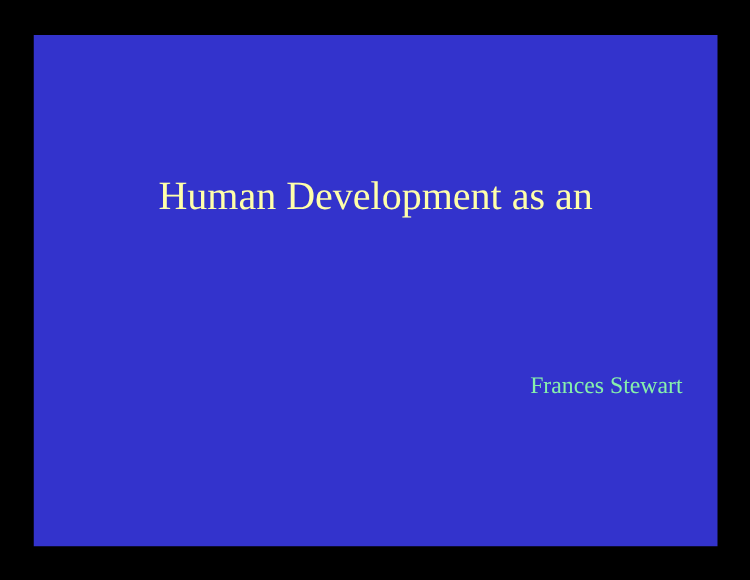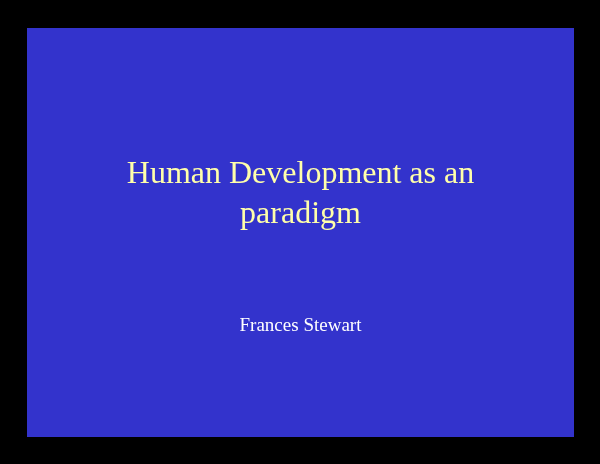--- a/index.html
+++ b/index.html
@@ -29,21 +29,21 @@
     top: 28px;
     width: 547px;
     height: 409px;
     background: #3333CC;
     overflow: hidden;
   }
 
   #slide-content {
     position: absolute;
     left: 0;
-    top: 16px;
+    top: 0;
     width: 547px;
     height: 409px;
   }
 
   #slide-title {
     position: absolute;
     left: 28px;
     top: 108px;
     width: 491px;
     text-align: center;
@@ -59,39 +59,38 @@
   #slide-title .title-line {
     display: block;
     white-space: nowrap;
   }
 
   #slide-subtitle {
     position: absolute;
     left: 28px;
     top: 269px;
     width: 491px;
-    text-align: center;
-    color: #ffffff;
+    text-align: right;
+    color: #86efac;
     font-family: "Liberation Serif", "DejaVu Serif", serif;
     font-size: 19px;
     line-height: 24px;
     font-weight: normal;
     margin: 0;
     white-space: nowrap;
   }
 </style>
 </head>
 <body>
 
 <div id="slide-frame">
   <div id="slide-panel">
     <div id="slide-content">
 
       <h1 id="slide-title">
         <span class="title-line">Human Development as an</span>
-        <span class="title-line">paradigm</span>
       </h1>
 
       <p id="slide-subtitle">Frances Stewart</p>
 
     </div>
   </div>
 </div>
 
 </body></html>

